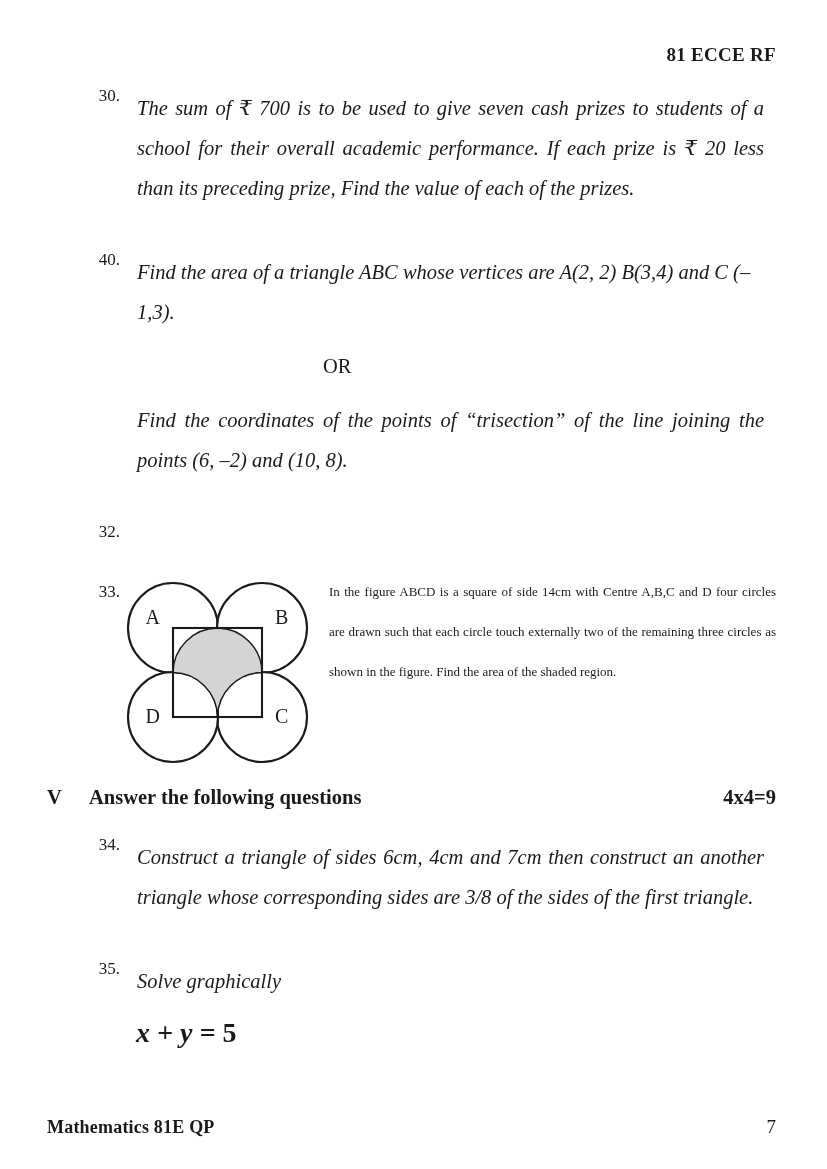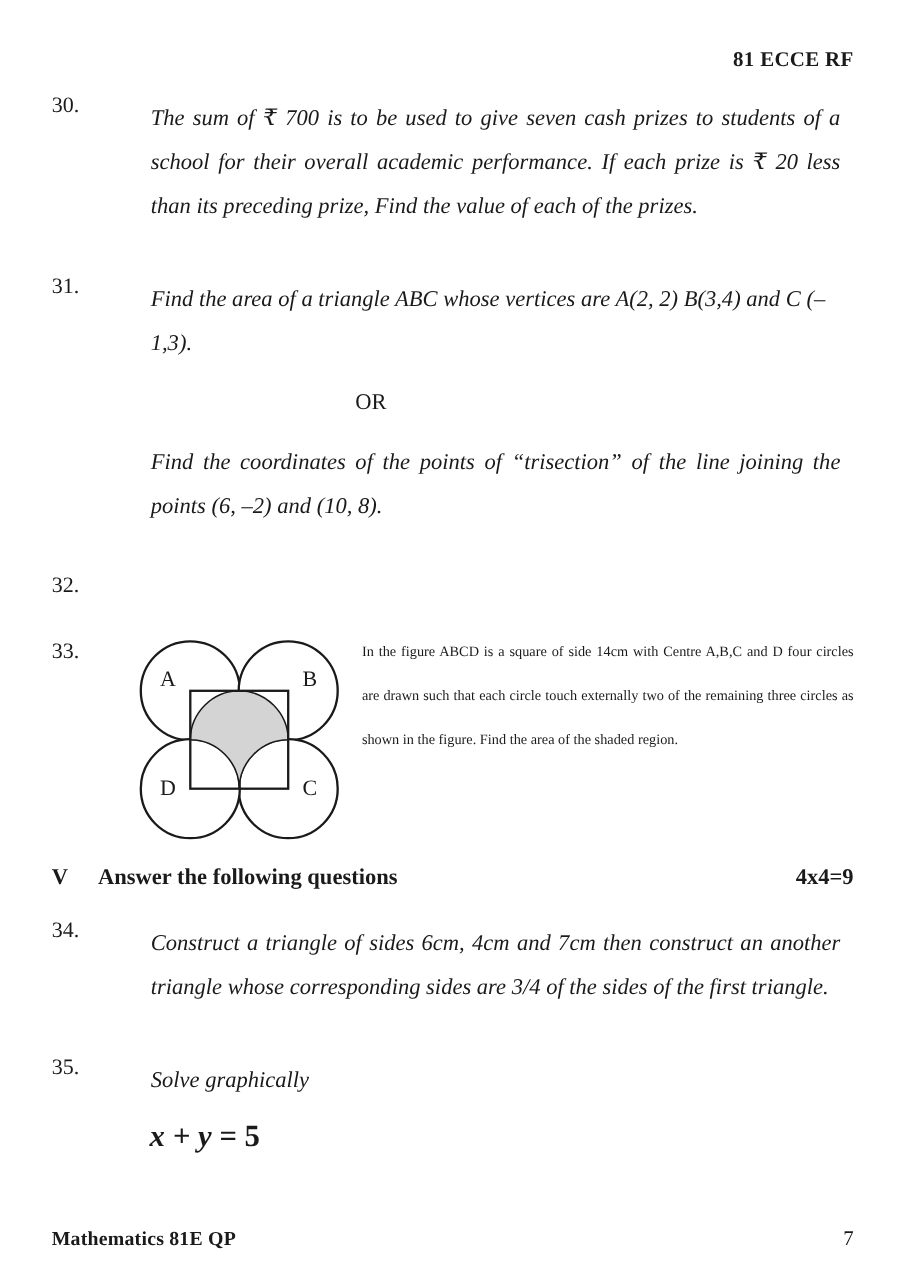--- a/index.html
+++ b/index.html
@@ -46,23 +46,24 @@
   }
 
   .qrow {
     display: flex;
     align-items: flex-start;
     margin-bottom: 20px;
   }
   .qnum {
     width: 78px;
     flex: 0 0 78px;
+    text-align: right;
     padding-right: 5px;
     box-sizing: border-box;
-    font-size: 20px;
+    font-size: 17px;
     line-height: 40px;
   }
   .qbody {
     flex: 1 1 auto;
     font-size: 20.5px;
     line-height: 40px;
   }
   .para {
     text-align: justify;
     text-justify: inter-word;
@@ -157,21 +158,21 @@
   <div class="content">
 
     <div class="qrow">
       <div class="qnum">30.</div>
       <div class="qbody">
         <p class="para">The sum of ₹ 700 is to be used to give seven cash prizes to students of a school for their overall academic performance. If each prize is ₹ 20 less than its preceding prize, Find the value of each of the prizes.</p>
       </div>
     </div>
 
     <div class="qrow">
-      <div class="qnum">31.</div>
+      <div class="qnum">40.</div>
       <div class="qbody">
         <p class="para nojustify">Find the area of a triangle ABC whose vertices are A(2, 2)  B(3,4)  and C (–1,3).</p>
         <div class="spacer-sm"></div>
         <p class="or-line">OR</p>
         <div class="spacer-sm"></div>
         <p class="para">Find the coordinates of the points of “trisection” of the line joining the points (6, –2) and (10, 8).</p>
       </div>
     </div>
 
     <div class="qrow">
@@ -214,21 +215,21 @@
 
     <div class="section-row">
       <span class="section-numeral">V</span>
       <span class="section-title">Answer the following questions</span>
       <span class="section-marks">4x4=9</span>
     </div>
 
     <div class="qrow">
       <div class="qnum">34.</div>
       <div class="qbody">
-        <p class="para">Construct a triangle of sides 6cm, 4cm and 7cm then construct an another triangle whose corresponding sides are 3/4 of the sides of the first triangle.</p>
+        <p class="para">Construct a triangle of sides 6cm, 4cm and 7cm then construct an another triangle whose corresponding sides are 3/8 of the sides of the first triangle.</p>
       </div>
     </div>
 
     <div class="qrow">
       <div class="qnum">35.</div>
       <div class="qbody">
         <p class="para nojustify">Solve graphically</p>
         <p class="eq">
           <span>x</span>
           <span>+</span>

